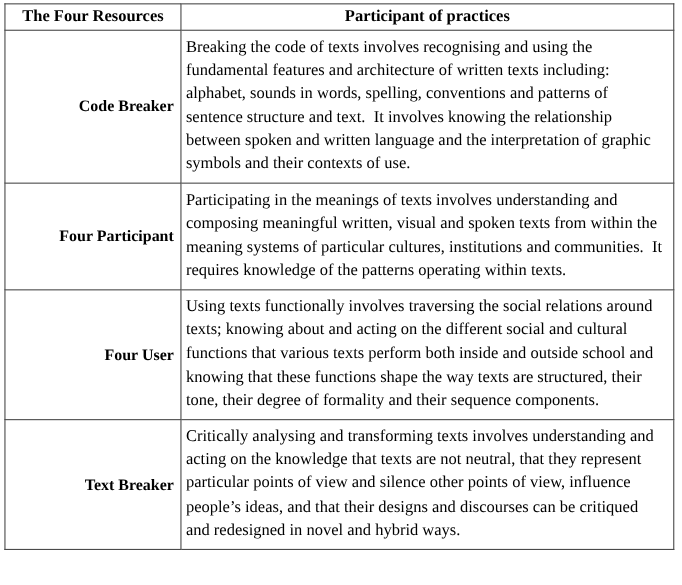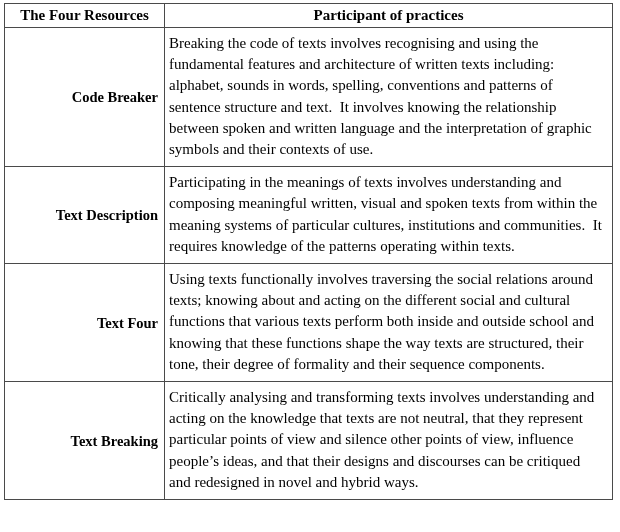--- a/index.html
+++ b/index.html
@@ -92,33 +92,33 @@
       </tr>
     </thead>
     <tbody>
       <tr>
         <td class="cell-name">Code Breaker</td>
         <td class="cell-desc">
           <p>Breaking the code of texts involves recognising and using the fundamental features and architecture of written texts including: alphabet, sounds in words, spelling, conventions and patterns of sentence structure and text.  It involves knowing the relationship between spoken and written language and the interpretation of graphic symbols and their contexts of use.</p>
         </td>
       </tr>
       <tr>
-        <td class="cell-name">Text Description</td>
+        <td class="cell-name">Four Participant</td>
         <td class="cell-desc">
           <p>Participating in the meanings of texts involves understanding and composing meaningful written, visual and spoken texts from within the meaning systems of particular cultures, institutions and communities.  It requires knowledge of the patterns operating within texts.</p>
         </td>
       </tr>
       <tr>
-        <td class="cell-name">Text Four</td>
+        <td class="cell-name">Four User</td>
         <td class="cell-desc">
           <p>Using texts functionally involves traversing the social relations around texts; knowing about and acting on the different social and cultural functions that various texts perform both inside and outside school and knowing that these functions shape the way texts are structured, their tone, their degree of formality and their sequence components.</p>
         </td>
       </tr>
       <tr>
-        <td class="cell-name">Text Breaking</td>
+        <td class="cell-name">Text Breaker</td>
         <td class="cell-desc">
           <p>Critically analysing and transforming texts involves understanding and acting on the knowledge that texts are not neutral, that they represent particular points of view and silence other points of view, influence people’s ideas, and that their designs and discourses can be critiqued and redesigned in novel and hybrid ways.</p>
         </td>
       </tr>
     </tbody>
   </table>
 
 </div>
 
 </body></html>

